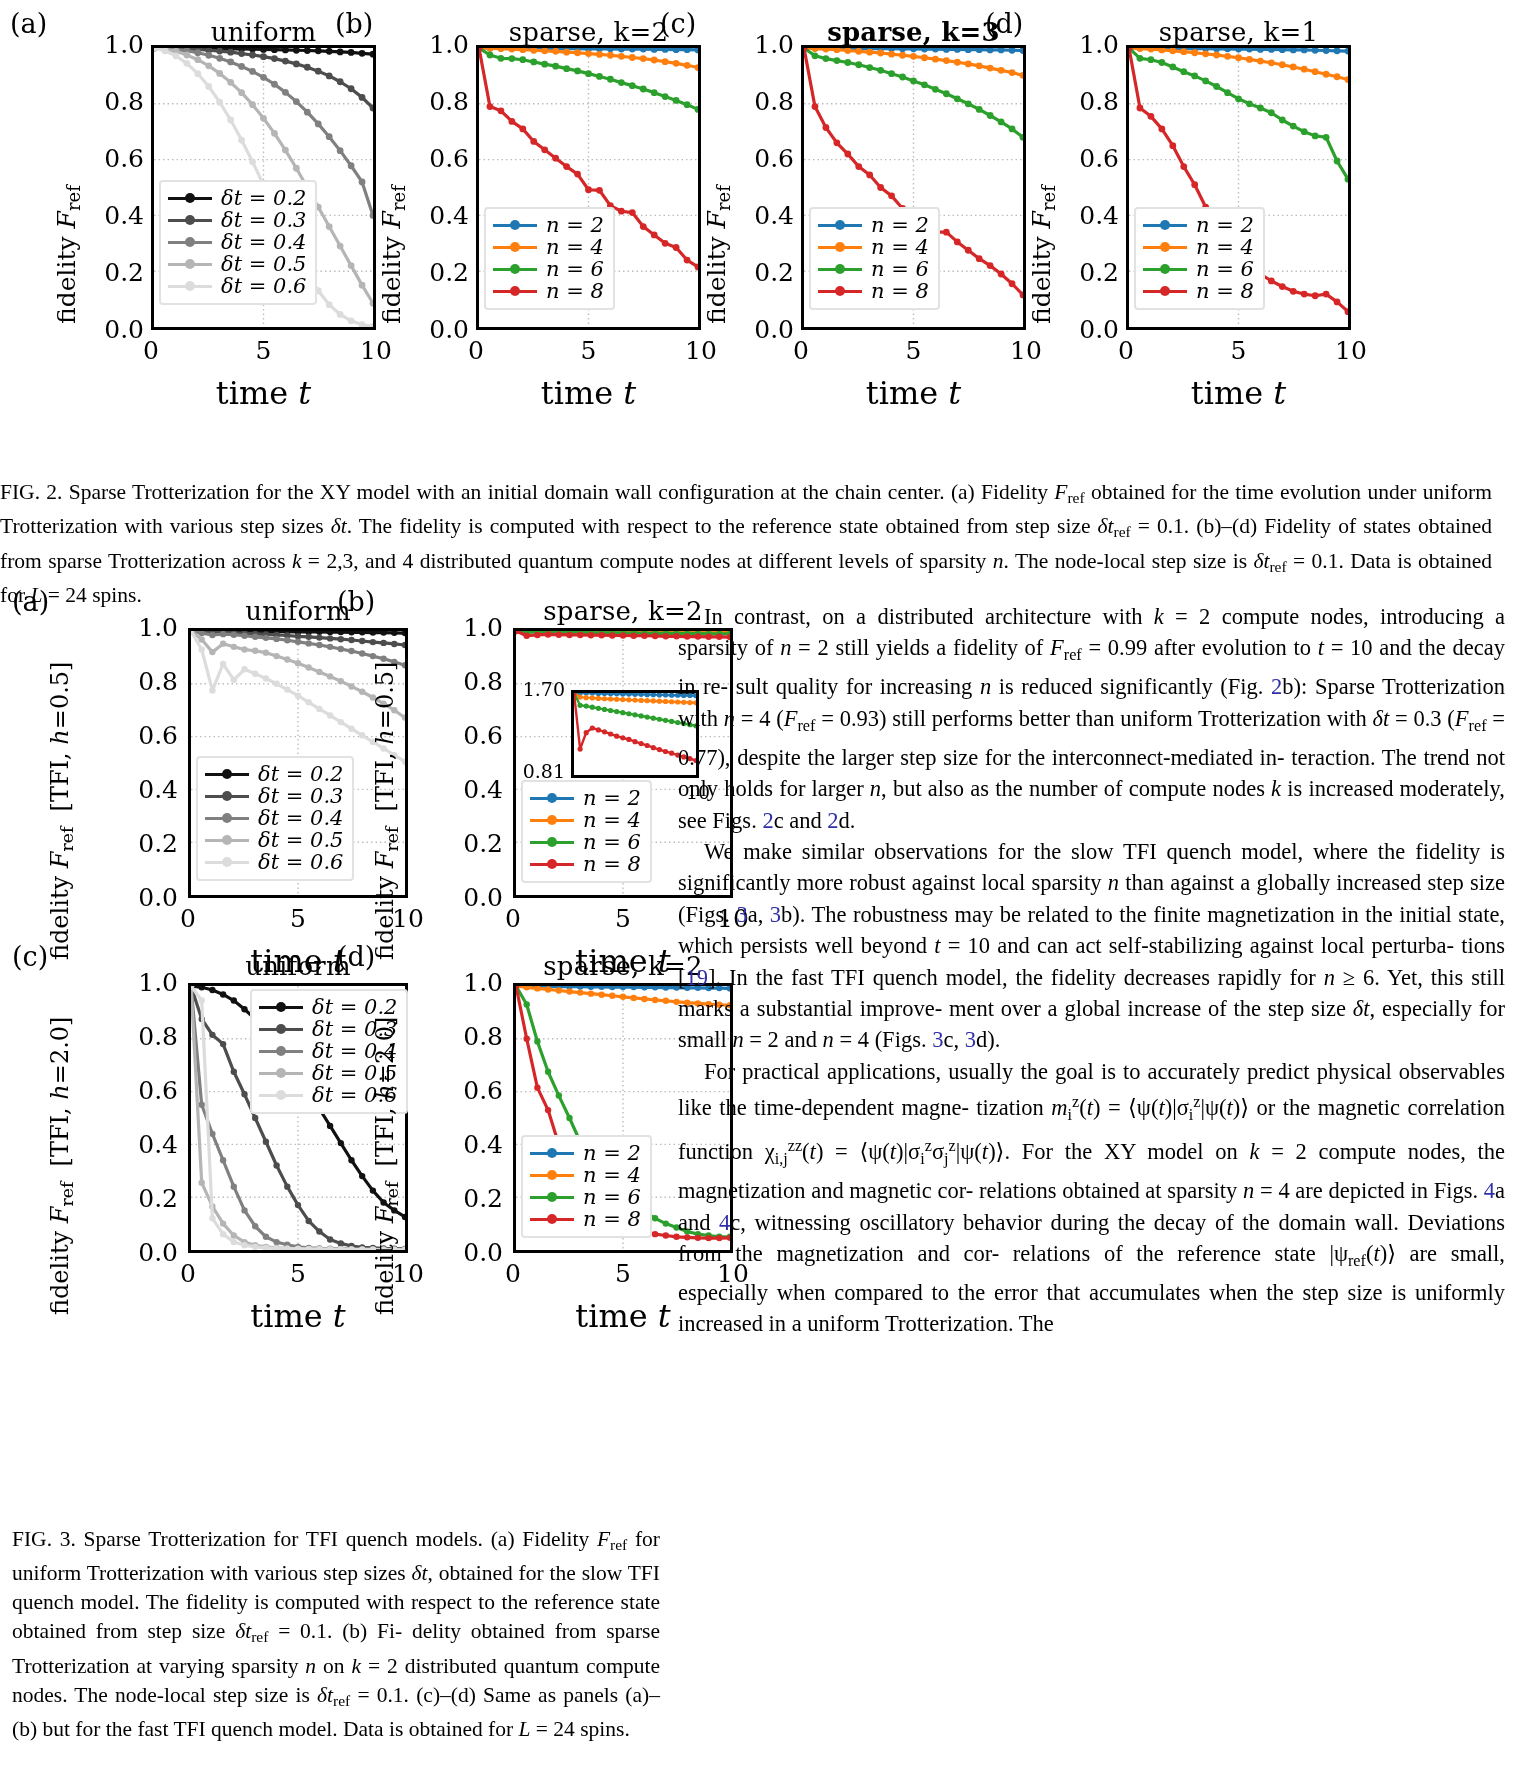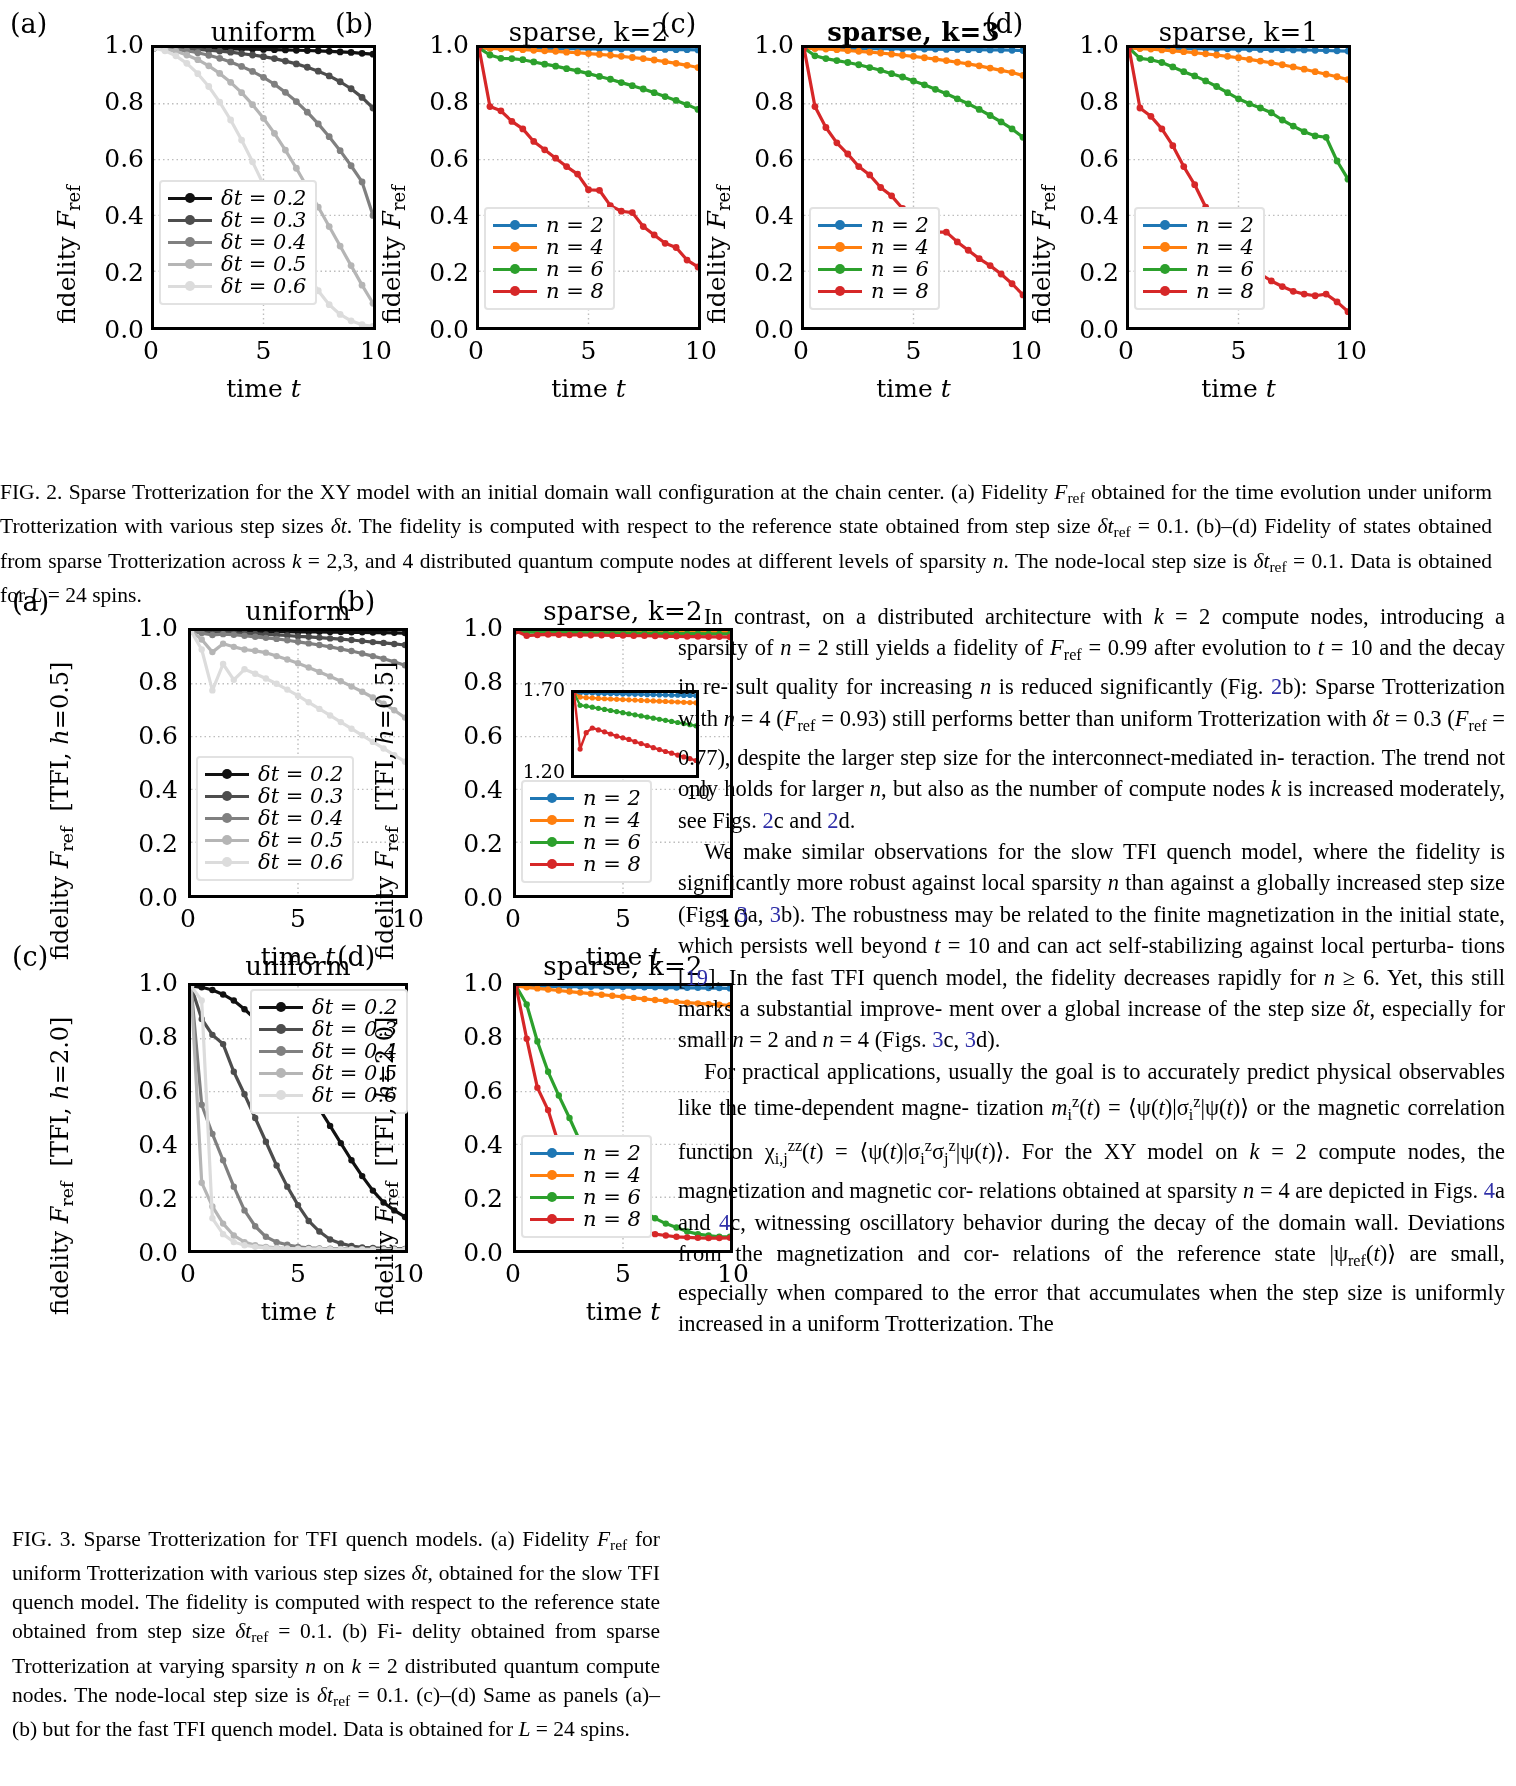--- a/index.html
+++ b/index.html
@@ -10,21 +10,21 @@
   .panel{position:relative;}
   .panel-label{position:absolute;font-size:27px;font-family:"DejaVu Serif",serif;}
   .panel-title{position:absolute;text-align:center;font-size:26px;
                font-family:"DejaVu Serif",serif;letter-spacing:.2px;}
 
   .plotbox{position:absolute;box-sizing:border-box;border:3px solid #000;background:#fff;overflow:hidden;}
   .plotbox svg{display:block;}
 
   .ylab{position:absolute;transform-origin:0 0;transform:rotate(-90deg);
         font-size:25px;white-space:nowrap;font-family:"DejaVu Serif",serif;}
-  .xlab{position:absolute;text-align:center;font-size:25px;font-family:"DejaVu Serif",serif;}
+  .xlab{position:absolute;text-align:center;font-size:32px;font-family:"DejaVu Serif",serif;}
   .tick-y{position:absolute;text-align:right;font-size:25px;font-family:"DejaVu Serif",serif;}
   .tick-x{position:absolute;text-align:center;font-size:25px;font-family:"DejaVu Serif",serif;}
 
   .legend{position:absolute;background:#fff;border:2px solid #e2e2e2;border-radius:4px;
           padding:5px 9px 6px 7px;}
   .legend .row{display:flex;align-items:center;height:22px;}
   .legend .swatch{width:44px;height:14px;position:relative;margin-right:9px;}
   .legend .swatch i{position:absolute;left:0;top:6px;width:44px;height:3px;display:block;}
   .legend .swatch b{position:absolute;left:17px;top:2px;width:10px;height:10px;border-radius:50%;}
   .legend .txt{font-size:21px;font-family:"DejaVu Serif",serif;white-space:nowrap;font-style:italic;}
@@ -1033,21 +1033,21 @@
             <circle cx="79.30" cy="54.67" r="2.6" fill="#d62728"></circle>
             <circle cx="85.40" cy="56.58" r="2.6" fill="#d62728"></circle>
             <circle cx="91.50" cy="58.49" r="2.6" fill="#d62728"></circle>
             <circle cx="97.60" cy="60.13" r="2.6" fill="#d62728"></circle>
             <circle cx="103.70" cy="62.05" r="2.6" fill="#d62728"></circle>
             <circle cx="109.80" cy="63.96" r="2.6" fill="#d62728"></circle>
             <circle cx="115.90" cy="65.60" r="2.6" fill="#d62728"></circle>
             <circle cx="122.00" cy="67.51" r="2.6" fill="#d62728"></circle>
           </svg></div>
         <div class="inset-tick" style="left:503px;top:678px;width:62px;text-align:right;">1.70</div>
-        <div class="inset-tick" style="left:503px;top:760px;width:62px;text-align:right;">1.20</div>
+        <div class="inset-tick" style="left:503px;top:760px;width:62px;text-align:right;">0.81</div>
         <div class="inset-tick" style="left:561px;top:781px;width:22px;text-align:center;">0</div>
         <div class="inset-tick" style="left:683px;top:781px;width:30px;text-align:center;">10</div>
         <div style="position:absolute;left:521px;top:780px;">
           <div class="legend">
             <div class="row">
           <span class="swatch">
             <i style="background:#1f77b4"></i>
                 <b style="background:#1f77b4"></b>
           </span>
           <span class="txt">n = 2</span>

